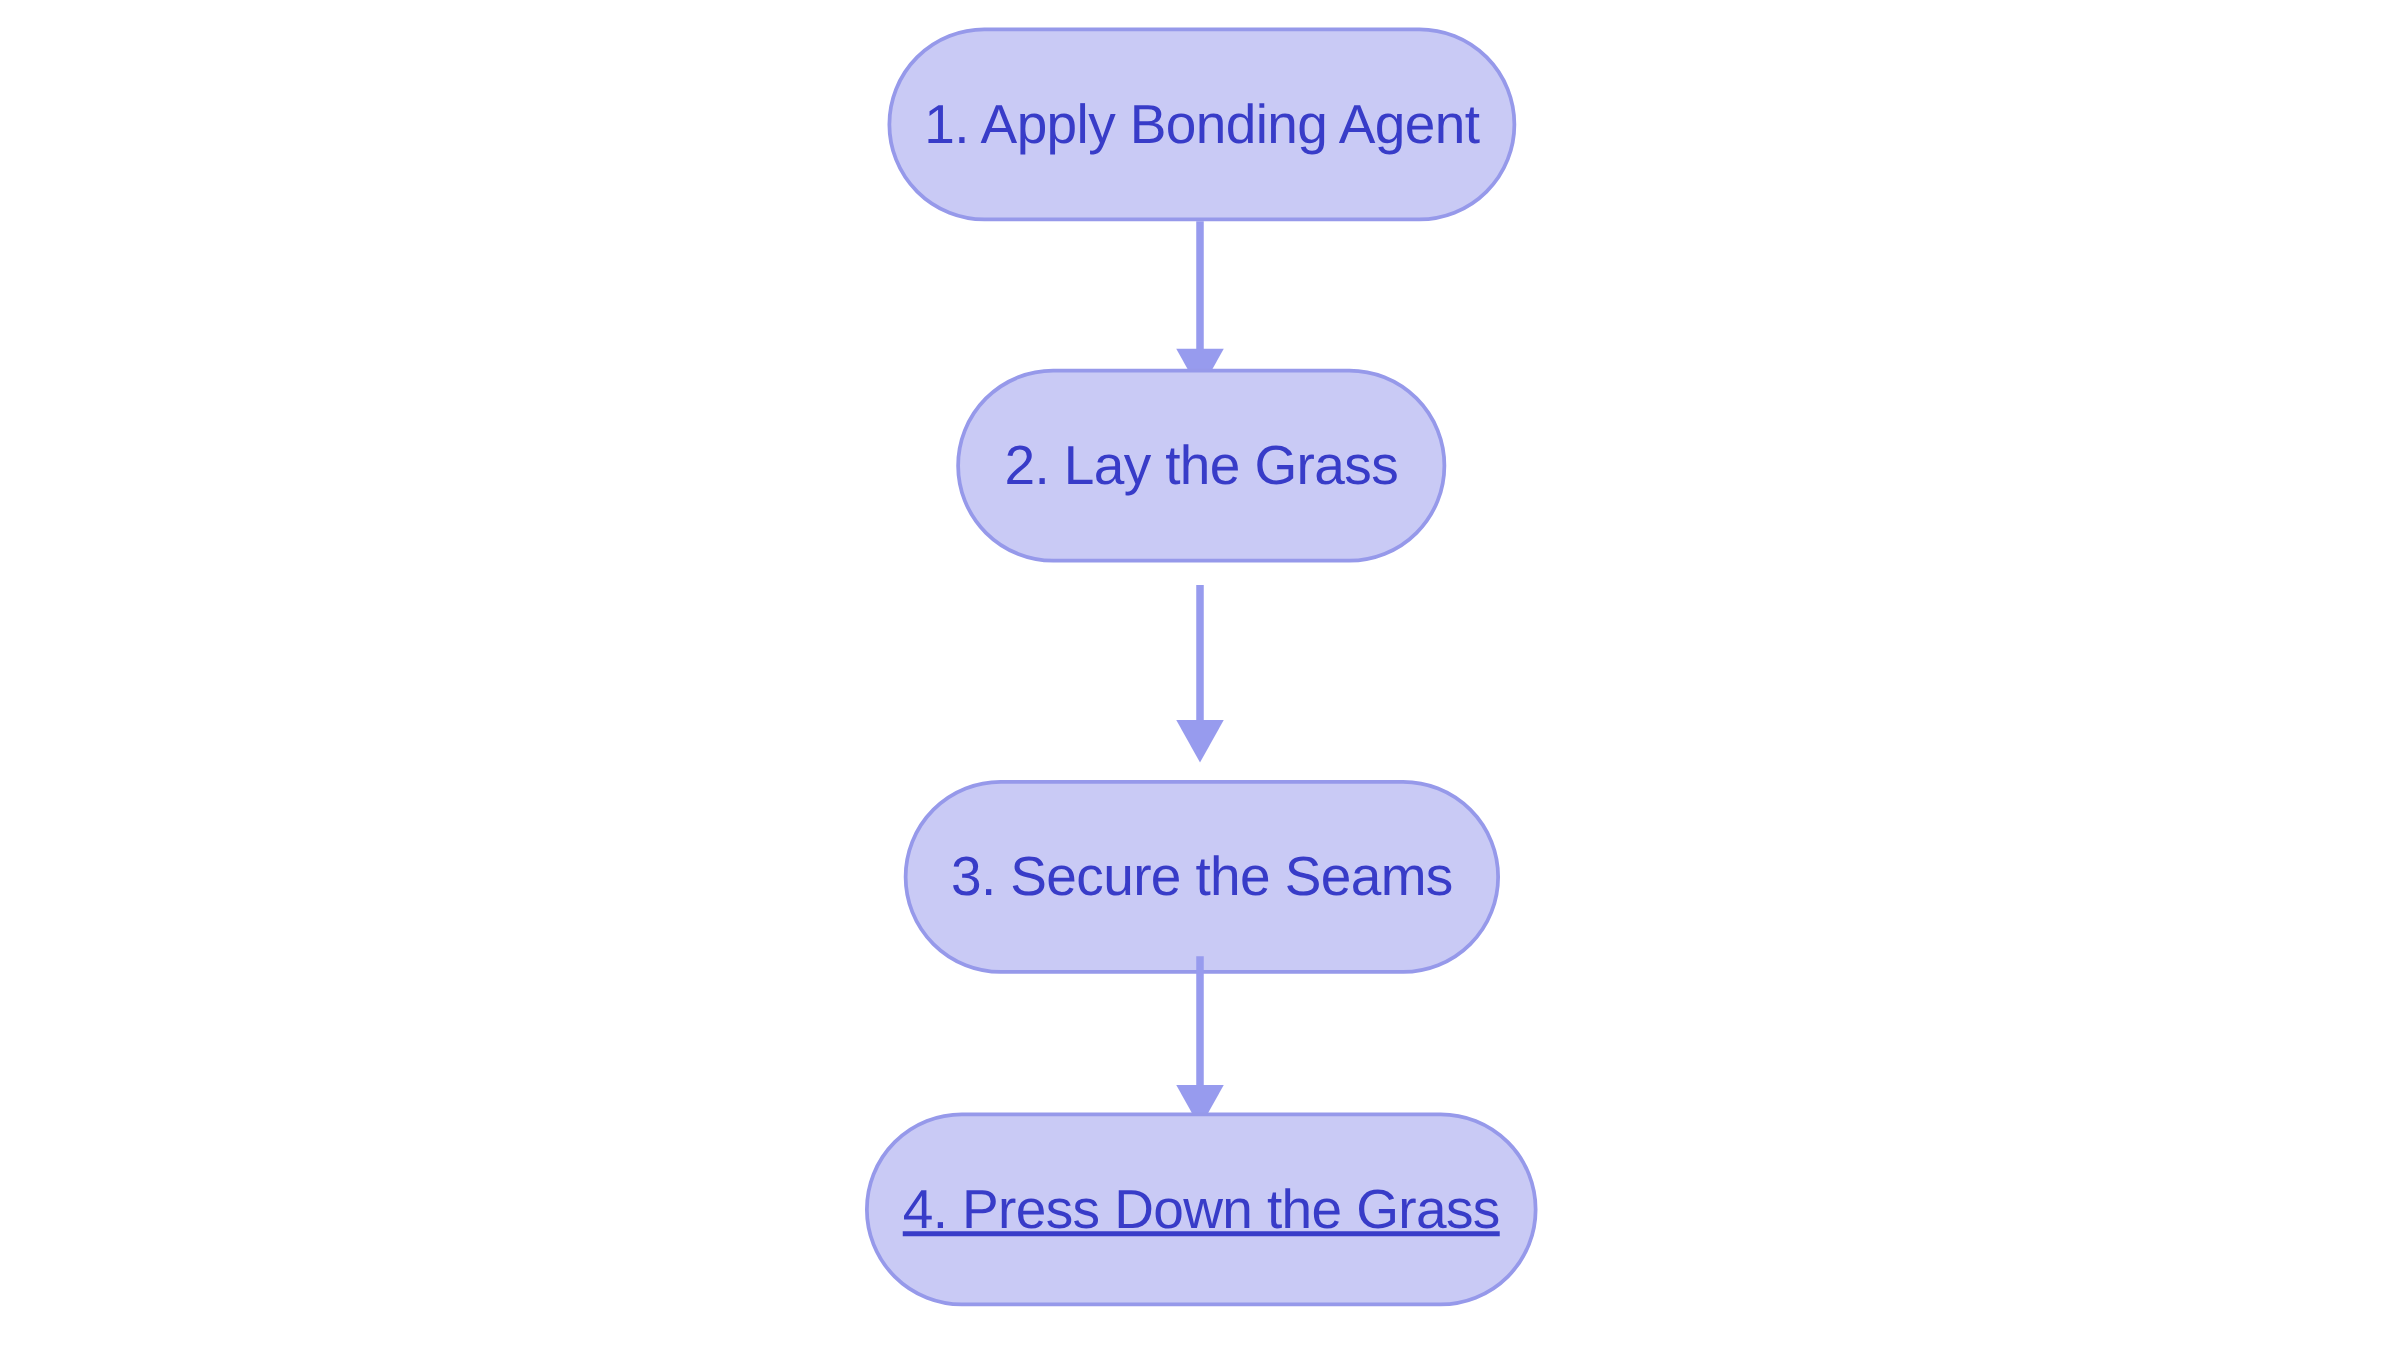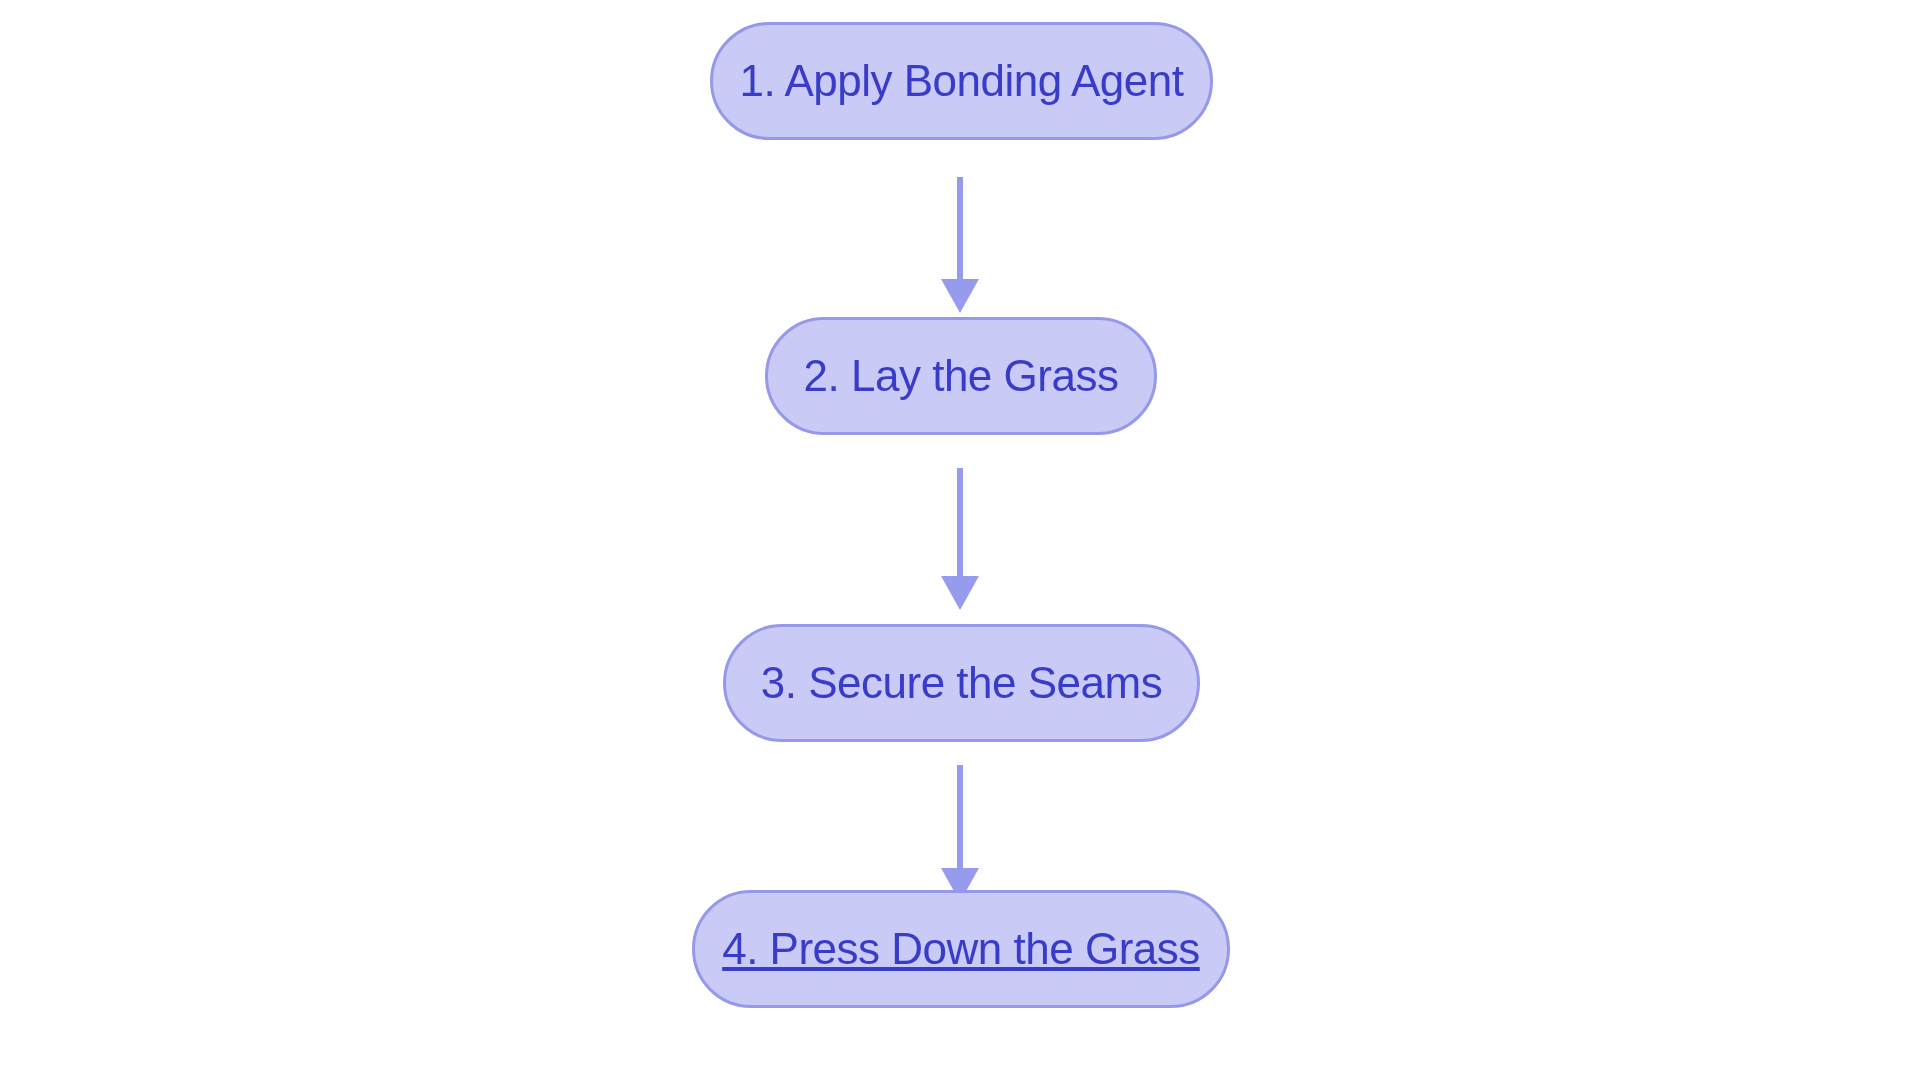--- a/index.html
+++ b/index.html
@@ -16,35 +16,35 @@
     font-family: "Liberation Sans", "DejaVu Sans", sans-serif;
     overflow: hidden;
   }
   .canvas {
     position: relative;
     width: 1920px; height: 1083px;
     background: var(--bg);
   }
   .node {
     position: absolute;
-    height: 118px;
+    height: 155px;
     border-radius: 78px;
     background: var(--node-fill);
     border: 3px solid var(--node-border);
     color: var(--node-text);
     display: flex;
     align-items: center;
     justify-content: center;
     font-size: 44px;
     font-weight: 500;
     letter-spacing: -0.5px;
     white-space: nowrap;
   }
   #node-1 { left: 710px; top:  22px; width: 503px; }
-  #node-2 { left: 765px; top: 317px; width: 392px; }
+  #node-2 { left: 765px; top: 295px; width: 392px; }
   #node-3 { left: 723px; top: 624px; width: 477px; }
   #node-4 { left: 692px; top: 890px; width: 538px; text-decoration: underline; }
 
   .arrow { position: absolute; width: 0; height: 0; }
   .arrow-line {
     position: absolute;
     width: 6px;
     background: var(--arrow);
     left: -3px;
     top: 0;

